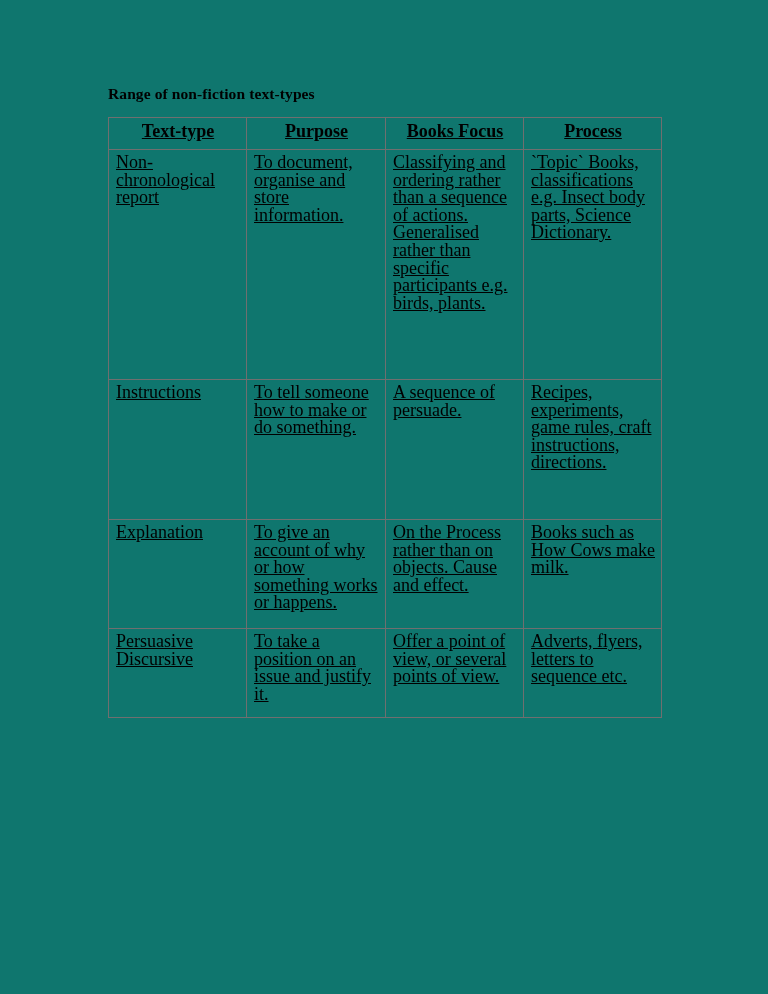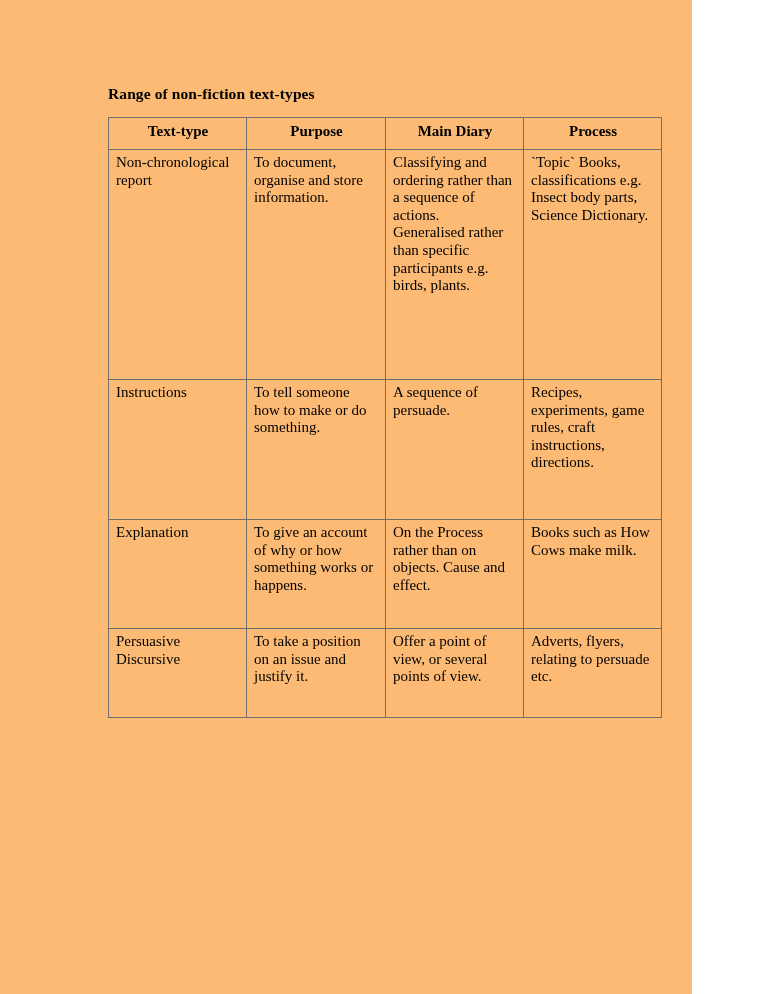--- a/index.html
+++ b/index.html
@@ -13,23 +13,23 @@
     height: 994px;
     position: relative;
     font-family: "Liberation Serif", "DejaVu Serif", serif;
     color: #000000;
     -webkit-font-smoothing: antialiased;
   }
   .page {
     position: absolute;
     left: 0;
     top: 0;
-    width: 692px;
+    width: 768px;
     height: 994px;
-    background: #fdba74;
+    background: #0f766e;
     overflow: hidden;
   }
   .doc-title {
     position: absolute;
     left: 108px;
     top: 85px;
     font-size: 15.5px;
     font-weight: bold;
     letter-spacing: 0.1px;
     white-space: nowrap;
@@ -45,22 +45,23 @@
   table.text-types col.c0 { width: 138px; }
   table.text-types col.c1 { width: 139px; }
   table.text-types col.c2 { width: 138px; }
   table.text-types col.c3 { width: 138px; }
 
   table.text-types th,
   table.text-types td {
     border: 1px solid #6f6f6f;
     vertical-align: top;
     padding: 4px 6px 3px 7px;
-    font-size: 15px;
+    font-size: 18px;
     line-height: 17.6px;
+    text-decoration: underline;
   }
   table.text-types th {
     text-align: center;
     font-weight: bold;
     height: 22px;
     padding-top: 5px;
     padding-bottom: 4px;
   }
   table.text-types td {
     text-align: left;
@@ -83,21 +84,21 @@
     <colgroup>
       <col class="c0">
         <col class="c1">
         <col class="c2">
         <col class="c3">
     </colgroup>
     <thead>
       <tr>
         <th>Text-type</th>
         <th>Purpose</th>
-        <th>Main Diary</th>
+        <th>Books Focus</th>
         <th>Process</th>
       </tr>
     </thead>
     <tbody>
       <tr class="r1">
         <td>Non-chronological report</td>
         <td>To document, organise and store information.</td>
         <td>Classifying and ordering rather than a sequence of actions.
 Generalised rather than specific participants e.g. birds, plants.</td>
         <td>`Topic` Books, classifications e.g. Insect body parts, Science Dictionary.</td>
@@ -111,18 +112,18 @@
       <tr class="r3">
         <td>Explanation</td>
         <td>To give an account of why or how something works or happens.</td>
         <td>On the Process rather than on objects.  Cause and effect.</td>
         <td>Books such as How Cows make milk.</td>
       </tr>
       <tr class="r4">
         <td>Persuasive Discursive</td>
         <td>To take a position on an issue and justify it.</td>
         <td>Offer a point of view, or several points of view.</td>
-        <td>Adverts, flyers, relating to persuade etc.</td>
+        <td>Adverts, flyers, letters to sequence etc.</td>
       </tr>
     </tbody>
   </table>
 
 </div>
 
 </body></html>

